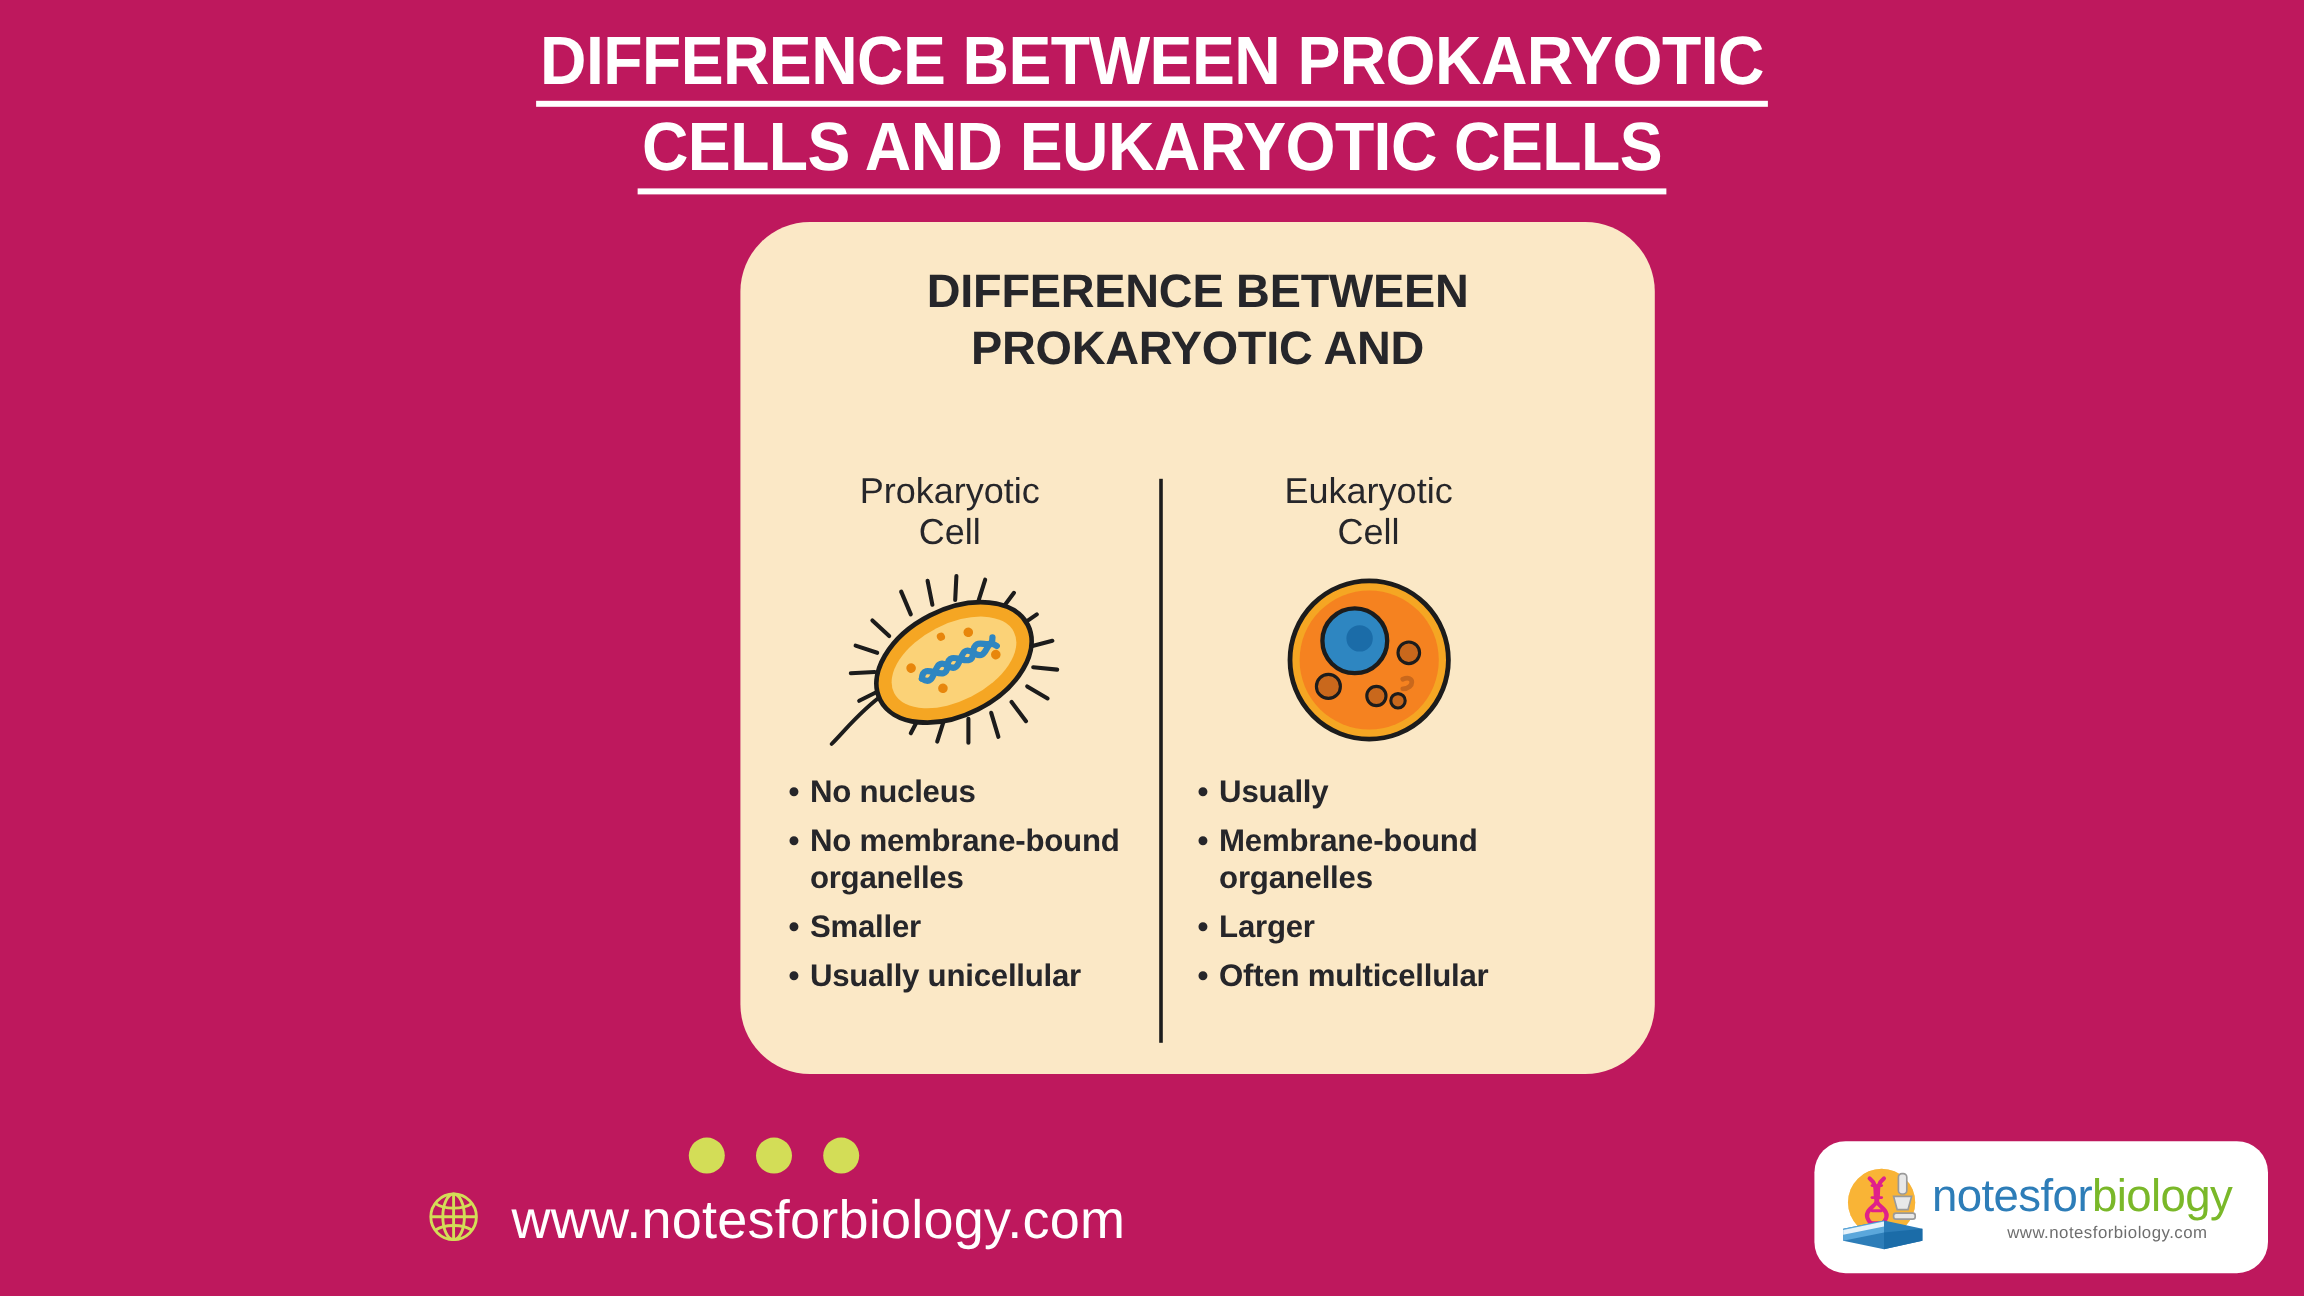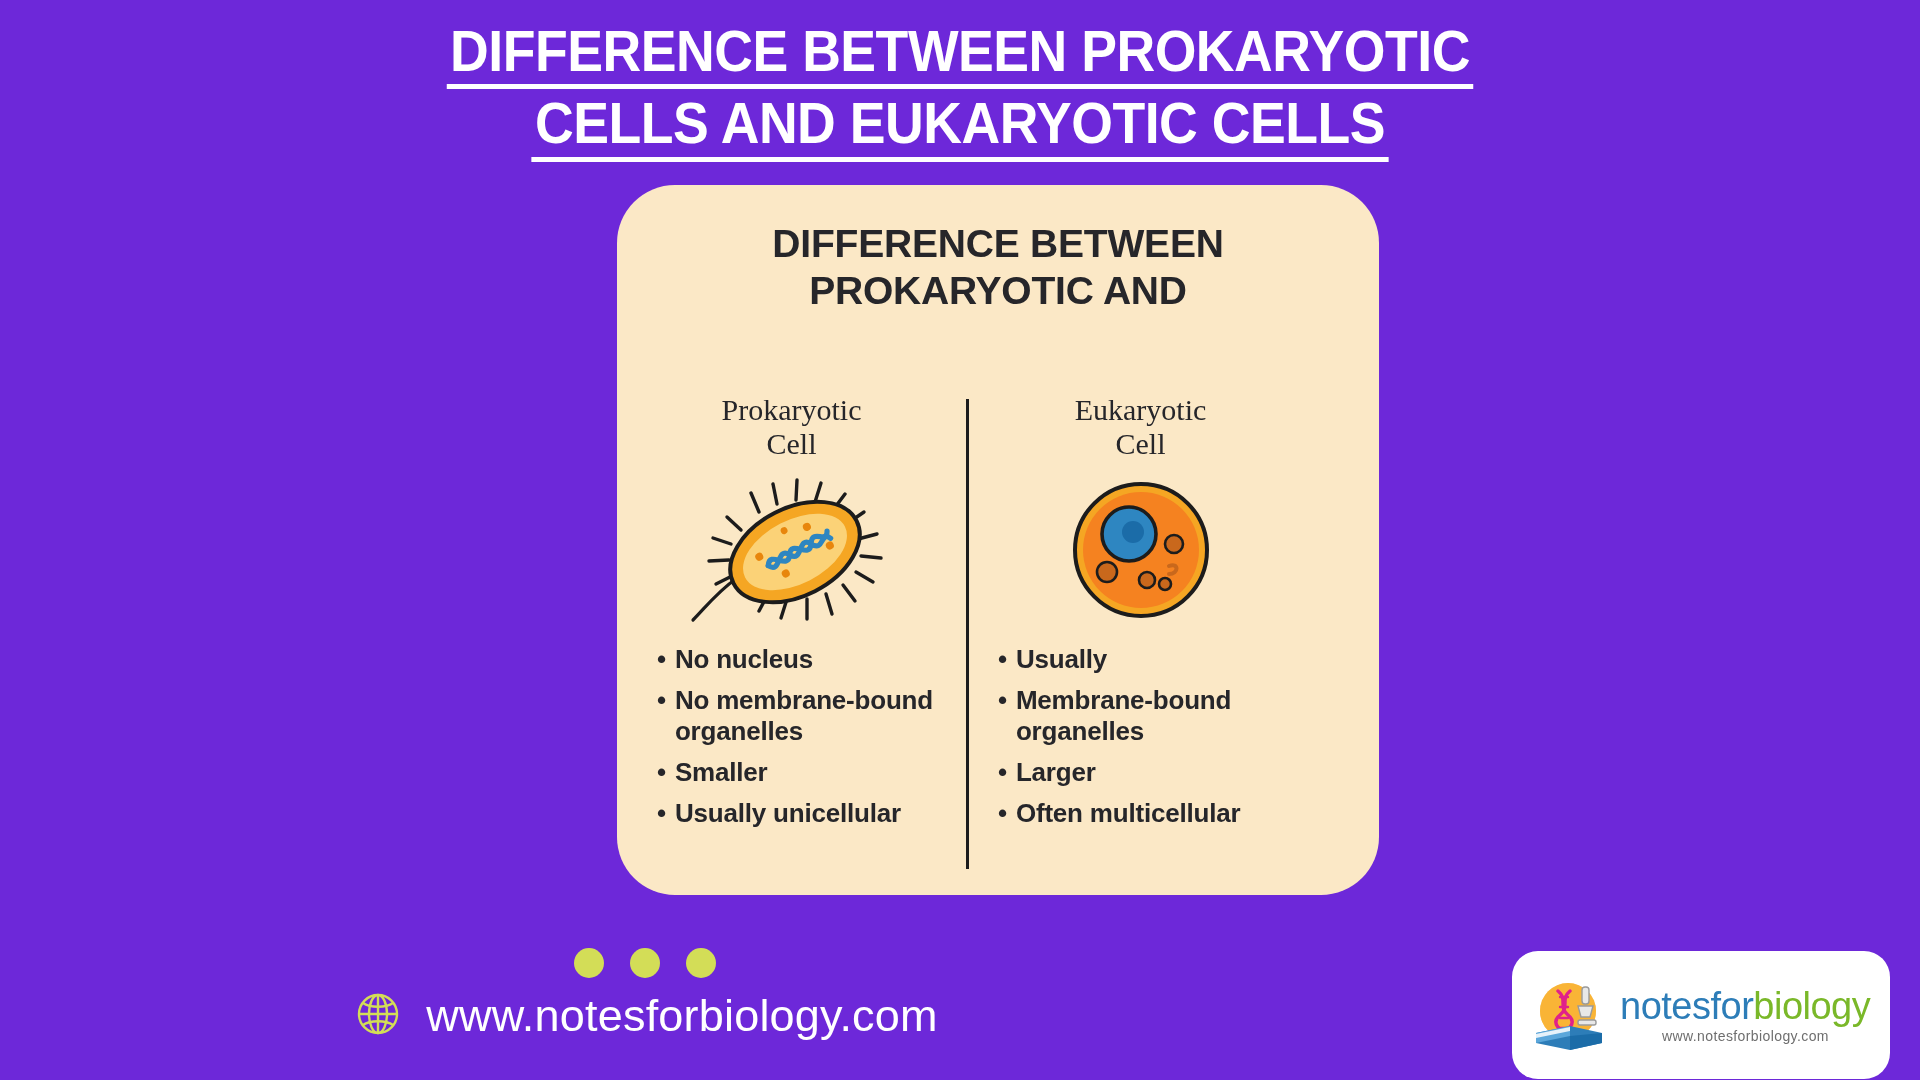--- a/index.html
+++ b/index.html
@@ -2,21 +2,21 @@
 <html><head>
 <meta charset="utf-8">
 <style>
   * { margin:0; padding:0; box-sizing:border-box; }
   html, body {
     width:1920px; height:1080px;
     background:#1B4479;
     font-family:"Liberation Sans", sans-serif;
     overflow:hidden;
   }
-  #stage { position:relative; width:1920px; height:1080px; background:#6d28d9; }
+  #stage { position:relative; width:1920px; height:1080px; background:#be185d; }
 
   
   .page-title {
     position:absolute; left:0; top:22px; width:1920px;
     text-align:center;
     color:#FFFFFF;
     font-weight:bold;
     font-size:57px;
     line-height:1.04;
     letter-spacing:-0.5px;
@@ -66,21 +66,20 @@
     width:3px; height:470px;
     background:#1C1C1C;
   }
   .col-head {
     margin-top:0;
     text-align:center;
     color:#26262A;
     font-size:30px;
     font-weight:normal;
     line-height:1.12;
-    font-family:Liberation Serif, serif;
   }
 
   
   .illus { margin-top:10px; height:160px; display:flex; align-items:center; justify-content:center; }
 
   
   .bullets {
     margin-top:14px;
     width:100%;
     padding-left:40px;
@@ -119,26 +118,27 @@
     color:#FFFFFF;
     font-size:45px;
     font-weight:300;
     letter-spacing:0.2px;
   }
 
   
   .logo {
     position:absolute;
     left:1512px; top:951px;
-    width:378px; height:128px;
+    width:378px; height:110px;
     background:#FFFFFF;
     border-radius:26px;
     display:flex; align-items:center;
     padding:0 16px 0 14px;
-    gap:10px;
+    gap:0;
+    text-align:center;
   }
   .logo-mark { flex:0 0 auto; width:84px; height:84px; }
   .logo-text { display:flex; flex-direction:column; line-height:1; }
   .logo-word {
     font-size:38px;
     letter-spacing:-0.5px;
     white-space:nowrap;
   }
   .logo-word .a { color:#2D7DB8; }
   .logo-word .b { color:#7AB829; }

